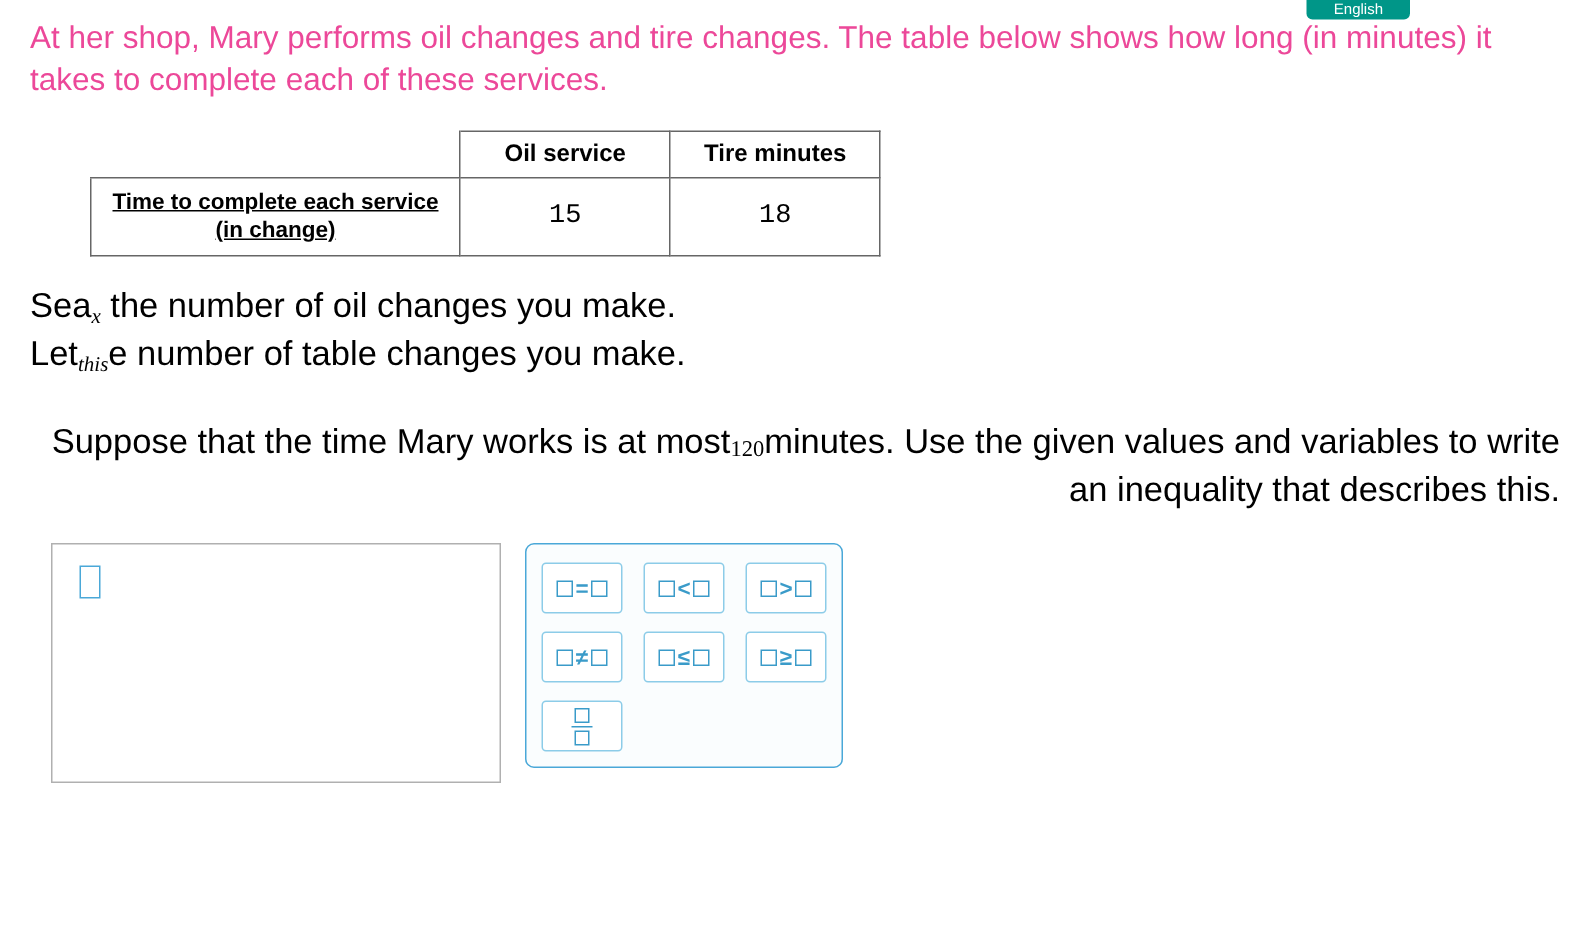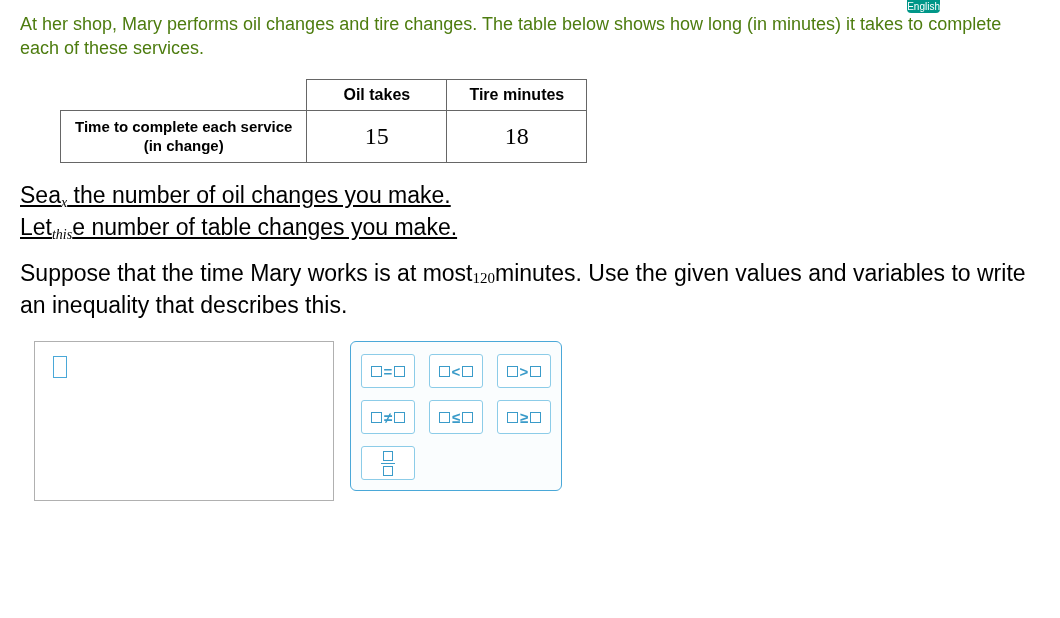--- a/index.html
+++ b/index.html
@@ -16,31 +16,31 @@
       position: relative;
       overflow: hidden;
     }
     .english-badge {
       position: absolute;
       top: 0;
       right: 120px;
       background: #009688;
       color: #fff;
       font-size: 10px;
-      padding: 1px 0;
+      padding: 1px 18px;
       border-radius: 0 0 4px 4px;
       font-family: Arial, sans-serif;
     }
     .content {
       padding: 12px 20px 0 20px;
     }
     .problem-text {
-      font-size: 18px;
+      font-size: 21px;
       line-height: 1.35;
-      color: #4d7c0f;
+      color: #ec4899;
       margin-bottom: 18px;
     }
     .data-table {
       border-collapse: collapse;
       margin-left: 40px;
       margin-bottom: 16px;
     }
     .data-table th, .data-table td {
       border: 1px solid #666;
       padding: 6px 20px;
@@ -50,47 +50,48 @@
     }
     .data-table th {
       font-weight: bold;
       background: #fff;
     }
     .data-table .row-header {
       font-weight: bold;
       font-size: 15px;
       padding: 6px 14px;
       line-height: 1.3;
+      text-decoration: underline;
     }
     .data-table .corner {
       border-left: none;
       border-top: none;
     }
     .data-table td.val {
-      font-family: Liberation Serif, serif;
-      font-size: 24px;
+      font-family: Liberation Mono, monospace;
+      font-size: 18px;
       min-width: 140px;
     }
     .def-text {
       font-size: 23px;
       line-height: 1.4;
-      margin-bottom: 14px;
-      text-decoration: underline;
+      margin-bottom: 27px;
     }
     .def-text .var {
       font-style: italic;
       font-family: Georgia, 'Times New Roman', serif;
       font-size: 14px;
       position: relative;
       top: 4px;
     }
     .question-text {
       font-size: 23px;
       line-height: 1.4;
       margin-bottom: 20px;
+      text-align: right;
     }
     .question-text .num120 {
       font-family: Georgia, 'Times New Roman', serif;
       font-size: 15px;
       position: relative;
       top: 2px;
     }
     .answer-area {
       display: flex;
       align-items: flex-start;
@@ -175,21 +176,21 @@
 <div class="english-badge">English</div>
 
 <div class="content">
 
   <div class="problem-text">At her shop, Mary performs oil changes and tire changes. The table below shows how long (in minutes) it takes to complete each of these services.</div>
 
   <table class="data-table">
     <tbody>
         <tr>
       <th class="corner"></th>
-      <th>Oil takes</th>
+      <th>Oil service</th>
       <th>Tire minutes</th>
     </tr>
     <tr>
       <th class="row-header">
         <span>Time to complete each service</span><br>
         <span>(in change)</span>
       </th>
       <td class="val">15</td>
       <td class="val">18</td>
     </tr>

